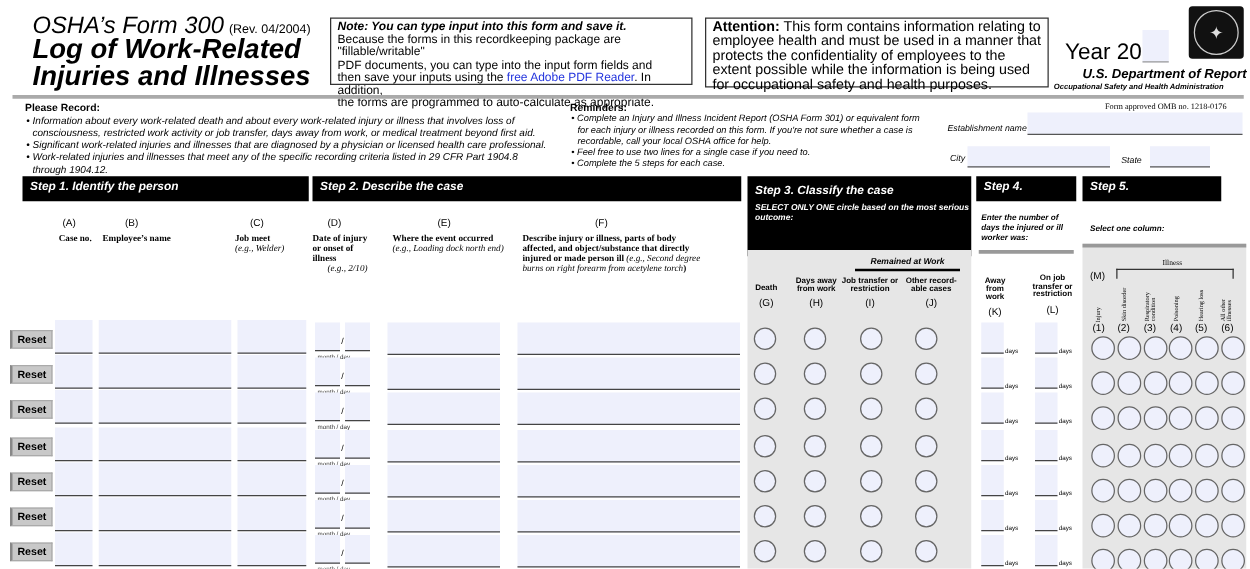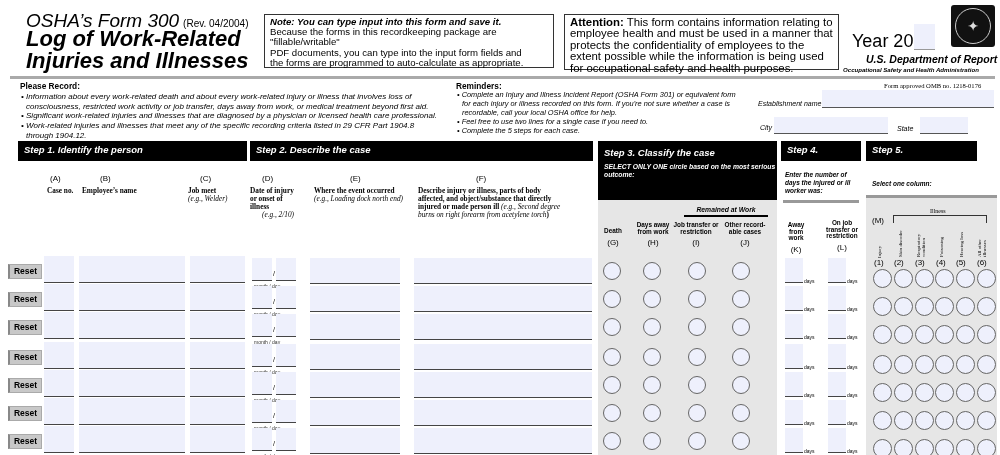--- a/index.html
+++ b/index.html
@@ -87,20 +87,21 @@
 <div class="abs form-num"><span>OSHA’s Form 300</span><span class="rev">(Rev. 04/2004)</span></div>
 <div class="abs title">
   <div>Log of Work-Related</div>
   <div>Injuries and Illnesses</div>
 </div>
 
 <div class="abs note-box">
   <div class="head">Note: You can type input into this form and save it.</div>
   <div>Because the forms in this recordkeeping package are "fillable/writable"</div>
   <div>PDF documents, you can type into the input form fields and</div>
+  <div><span>then save your inputs using the </span><span class="link">free Adobe PDF Reader</span><span>. In addition,</span></div>
   <div>the forms are programmed to auto-calculate as appropriate.</div>
 </div>
 
 <div class="abs attn-box">
   <span class="head">Attention:</span> <span>This form contains information relating to employee health and must be used in a manner that protects the confidentiality of employees to the extent possible while the information is being used for occupational safety and health purposes.</span>
 </div>
 
 <div class="abs year">Year 20</div>
 <div class="abs year-field"></div>
 <div class="abs seal">

